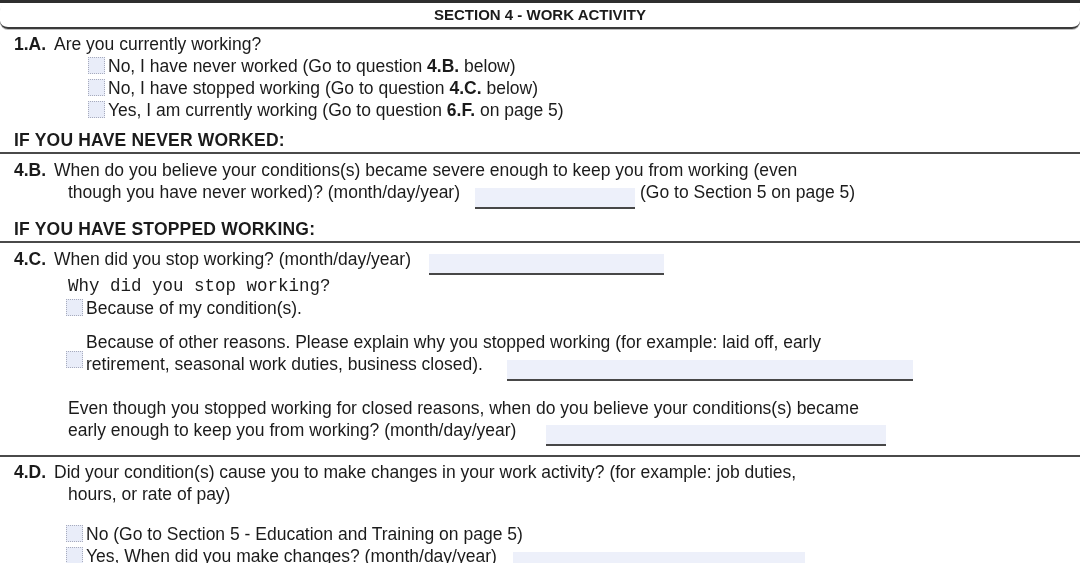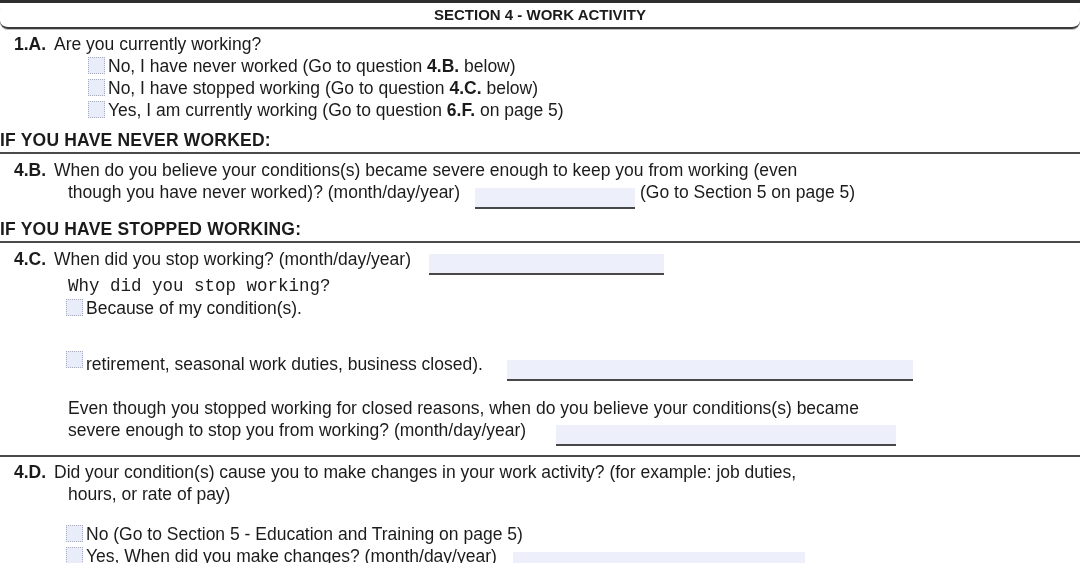--- a/index.html
+++ b/index.html
@@ -17,20 +17,21 @@
     font-weight: 700;
     font-size: 15px;
     padding: 1px 0 1px 0;
     border-bottom: 2px solid #3a3a3a;
     box-shadow: 0 1px 0 #bdbdbd;
     border-radius: 8px;
   }
 
   .bold-heading {
     font-weight: 700;
+    padding-left: 14px;
     padding-bottom: 1px;
     border-bottom: 2px solid #4a4a4a;
     letter-spacing: 0.2px;
   }
   .heading-never  { margin-top: 8px; }
   .heading-stopped{ margin-top: 9px; }
 
   .q-block { margin-left: 14px; margin-right: 10px; }
   .qnum { display: inline-block; min-width: 40px; font-weight: 700; }
   .cont { margin-left: 54px; }
@@ -126,27 +127,27 @@
       <span class="qnum">4.C.</span><span>When did you stop working? (month/day/year)</span><input type="text" class="field f-4cstop" value="" style="">
     </div>
     <div class="cont mt10">Why did you stop working?</div>
     <div class="opt-row opt-c mt2">
       <span class="checkbox"></span>
       <span>Because of my condition(s).</span>
     </div>
     <div class="opt-row opt-c opt-multiline mt12">
       <span class="checkbox"></span>
       <span>
-        <br>
+        <span>Because of other reasons. Please explain why you stopped working (for example: laid off, early</span><br>
         <span>retirement, seasonal work duties, business closed).</span><input type="text" class="field f-other" value="" style="">
       </span>
     </div>
     <div class="cont mt16">Even though you stopped working for closed reasons, when do you believe your conditions(s) became</div>
     <div class="cont">
-      <span>severe enough to stop you from working? (month/day/year)</span><input type="text" class="field f-severe" value="" style="">
+      <span>early enough to keep you from working? (month/day/year)</span><input type="text" class="field f-severe" value="" style="">
     </div>
   </div>
 
   <div class="rule-4d"></div>
 
   <div class="q-block mt4">
     <div>
       <span class="qnum">4.D.</span><span>Did your condition(s) cause you to make changes in your work activity? (for example: job duties,</span>
     </div>
     <div class="cont">hours, or  rate of pay)</div>

